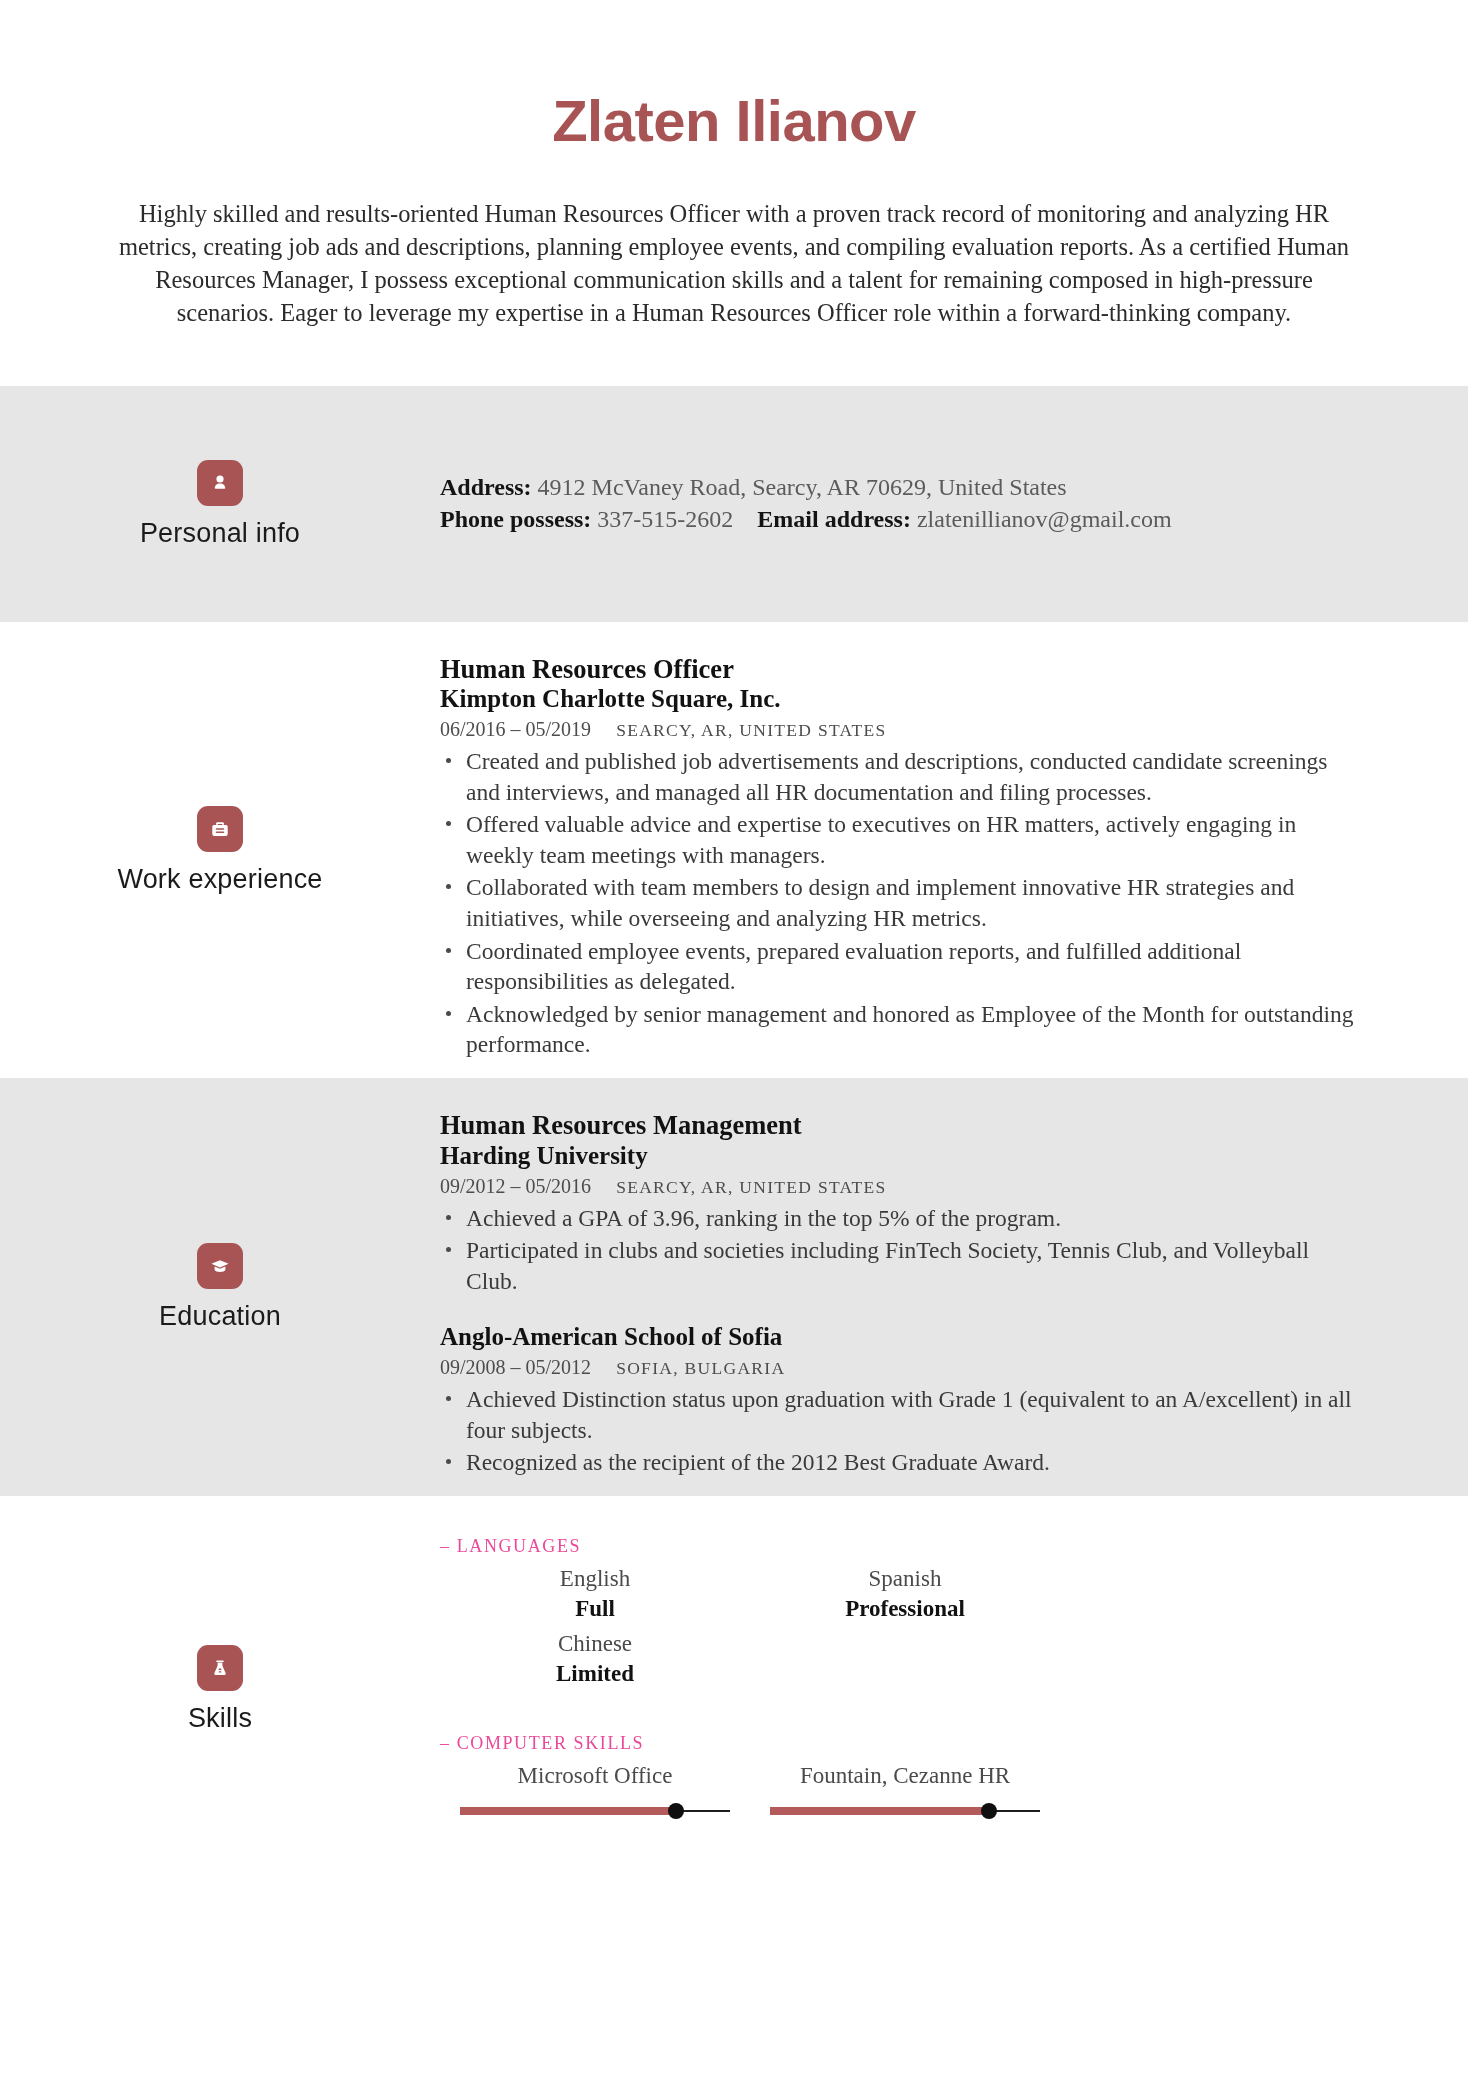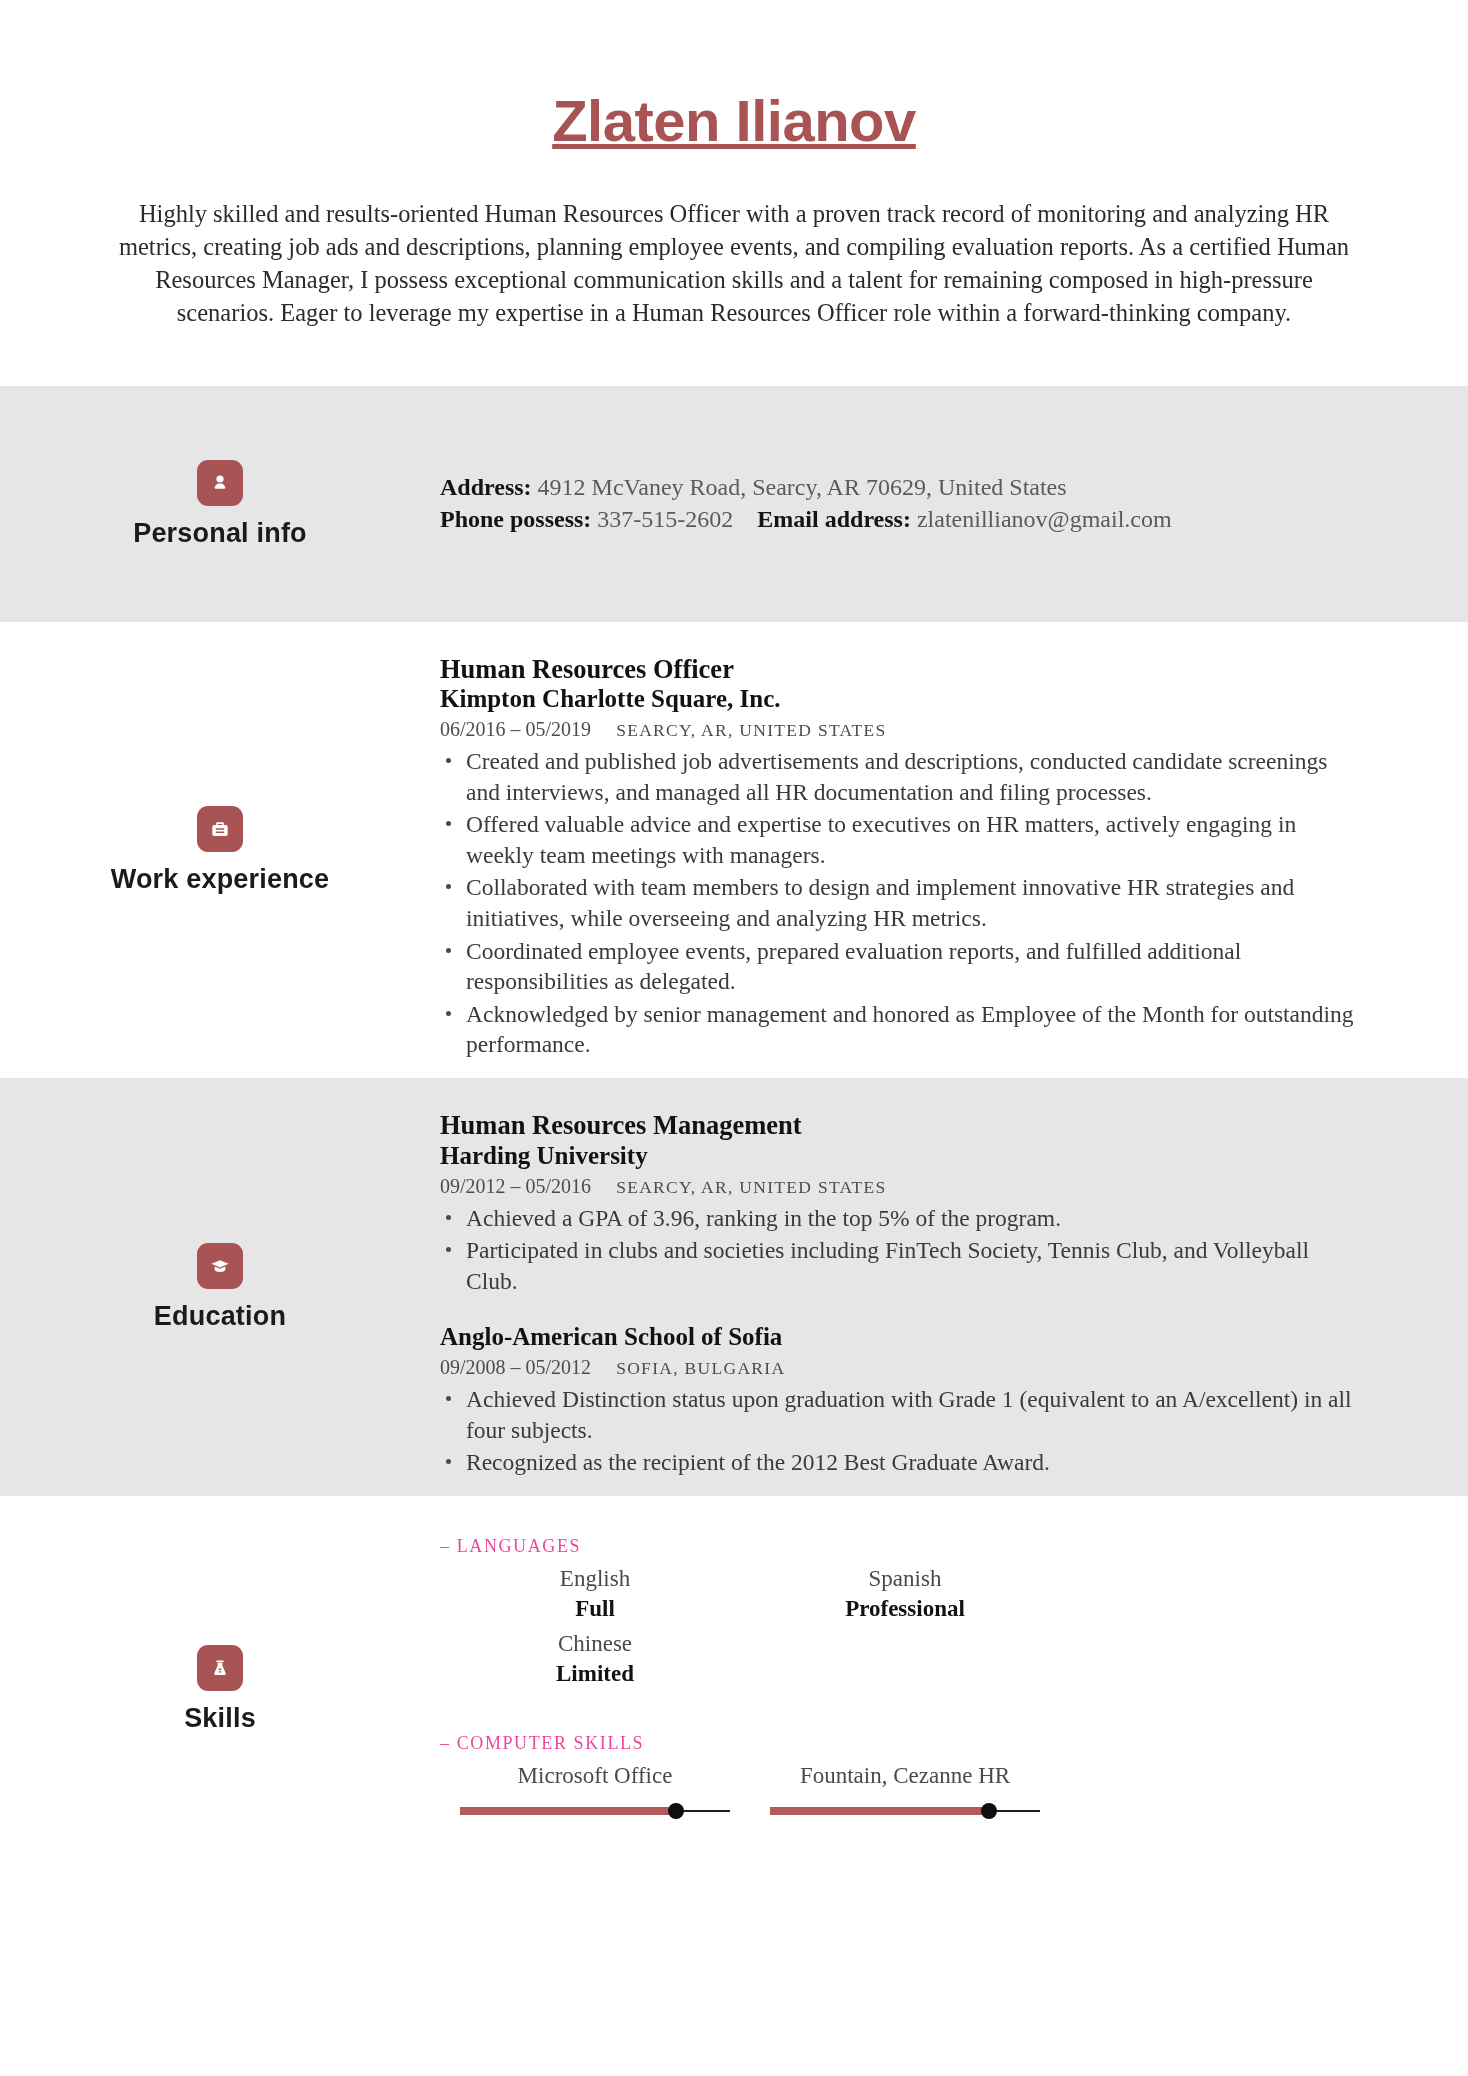--- a/index.html
+++ b/index.html
@@ -23,21 +23,20 @@
     text-align:center;
   }
   .cand-name{
     font-family:"Liberation Sans", sans-serif;
     font-weight:bold;
     font-size:58px;
     letter-spacing:-0.5px;
     color:#A85454;
     line-height:1;
     margin:0;
-    text-decoration:underline;
   }
   .summary{
     margin:48px auto 0 auto;
     width:1240px;
     text-align:center;
     font-size:24.5px;
     line-height:1.345;
     color:#2b2b2b;
   }
   .header-pad{height:56px;}
@@ -65,21 +64,21 @@
   .sec-badge{
     width:46px;height:46px;
     border-radius:11px;
     background:#A85454;
     display:flex;align-items:center;justify-content:center;
     margin-bottom:14px;
   }
   .sec-badge svg{display:block;}
   .sec-title{
     font-family:"Liberation Sans", sans-serif;
-    font-weight:bold;
+    font-weight:normal;
     font-size:27px;
     color:#1b1b1b;
     letter-spacing:0.2px;
     line-height:1;
   }
   .sec-right{
     flex:1 1 auto;
     box-sizing:border-box;
     padding:0 110px 0 0;
   }

